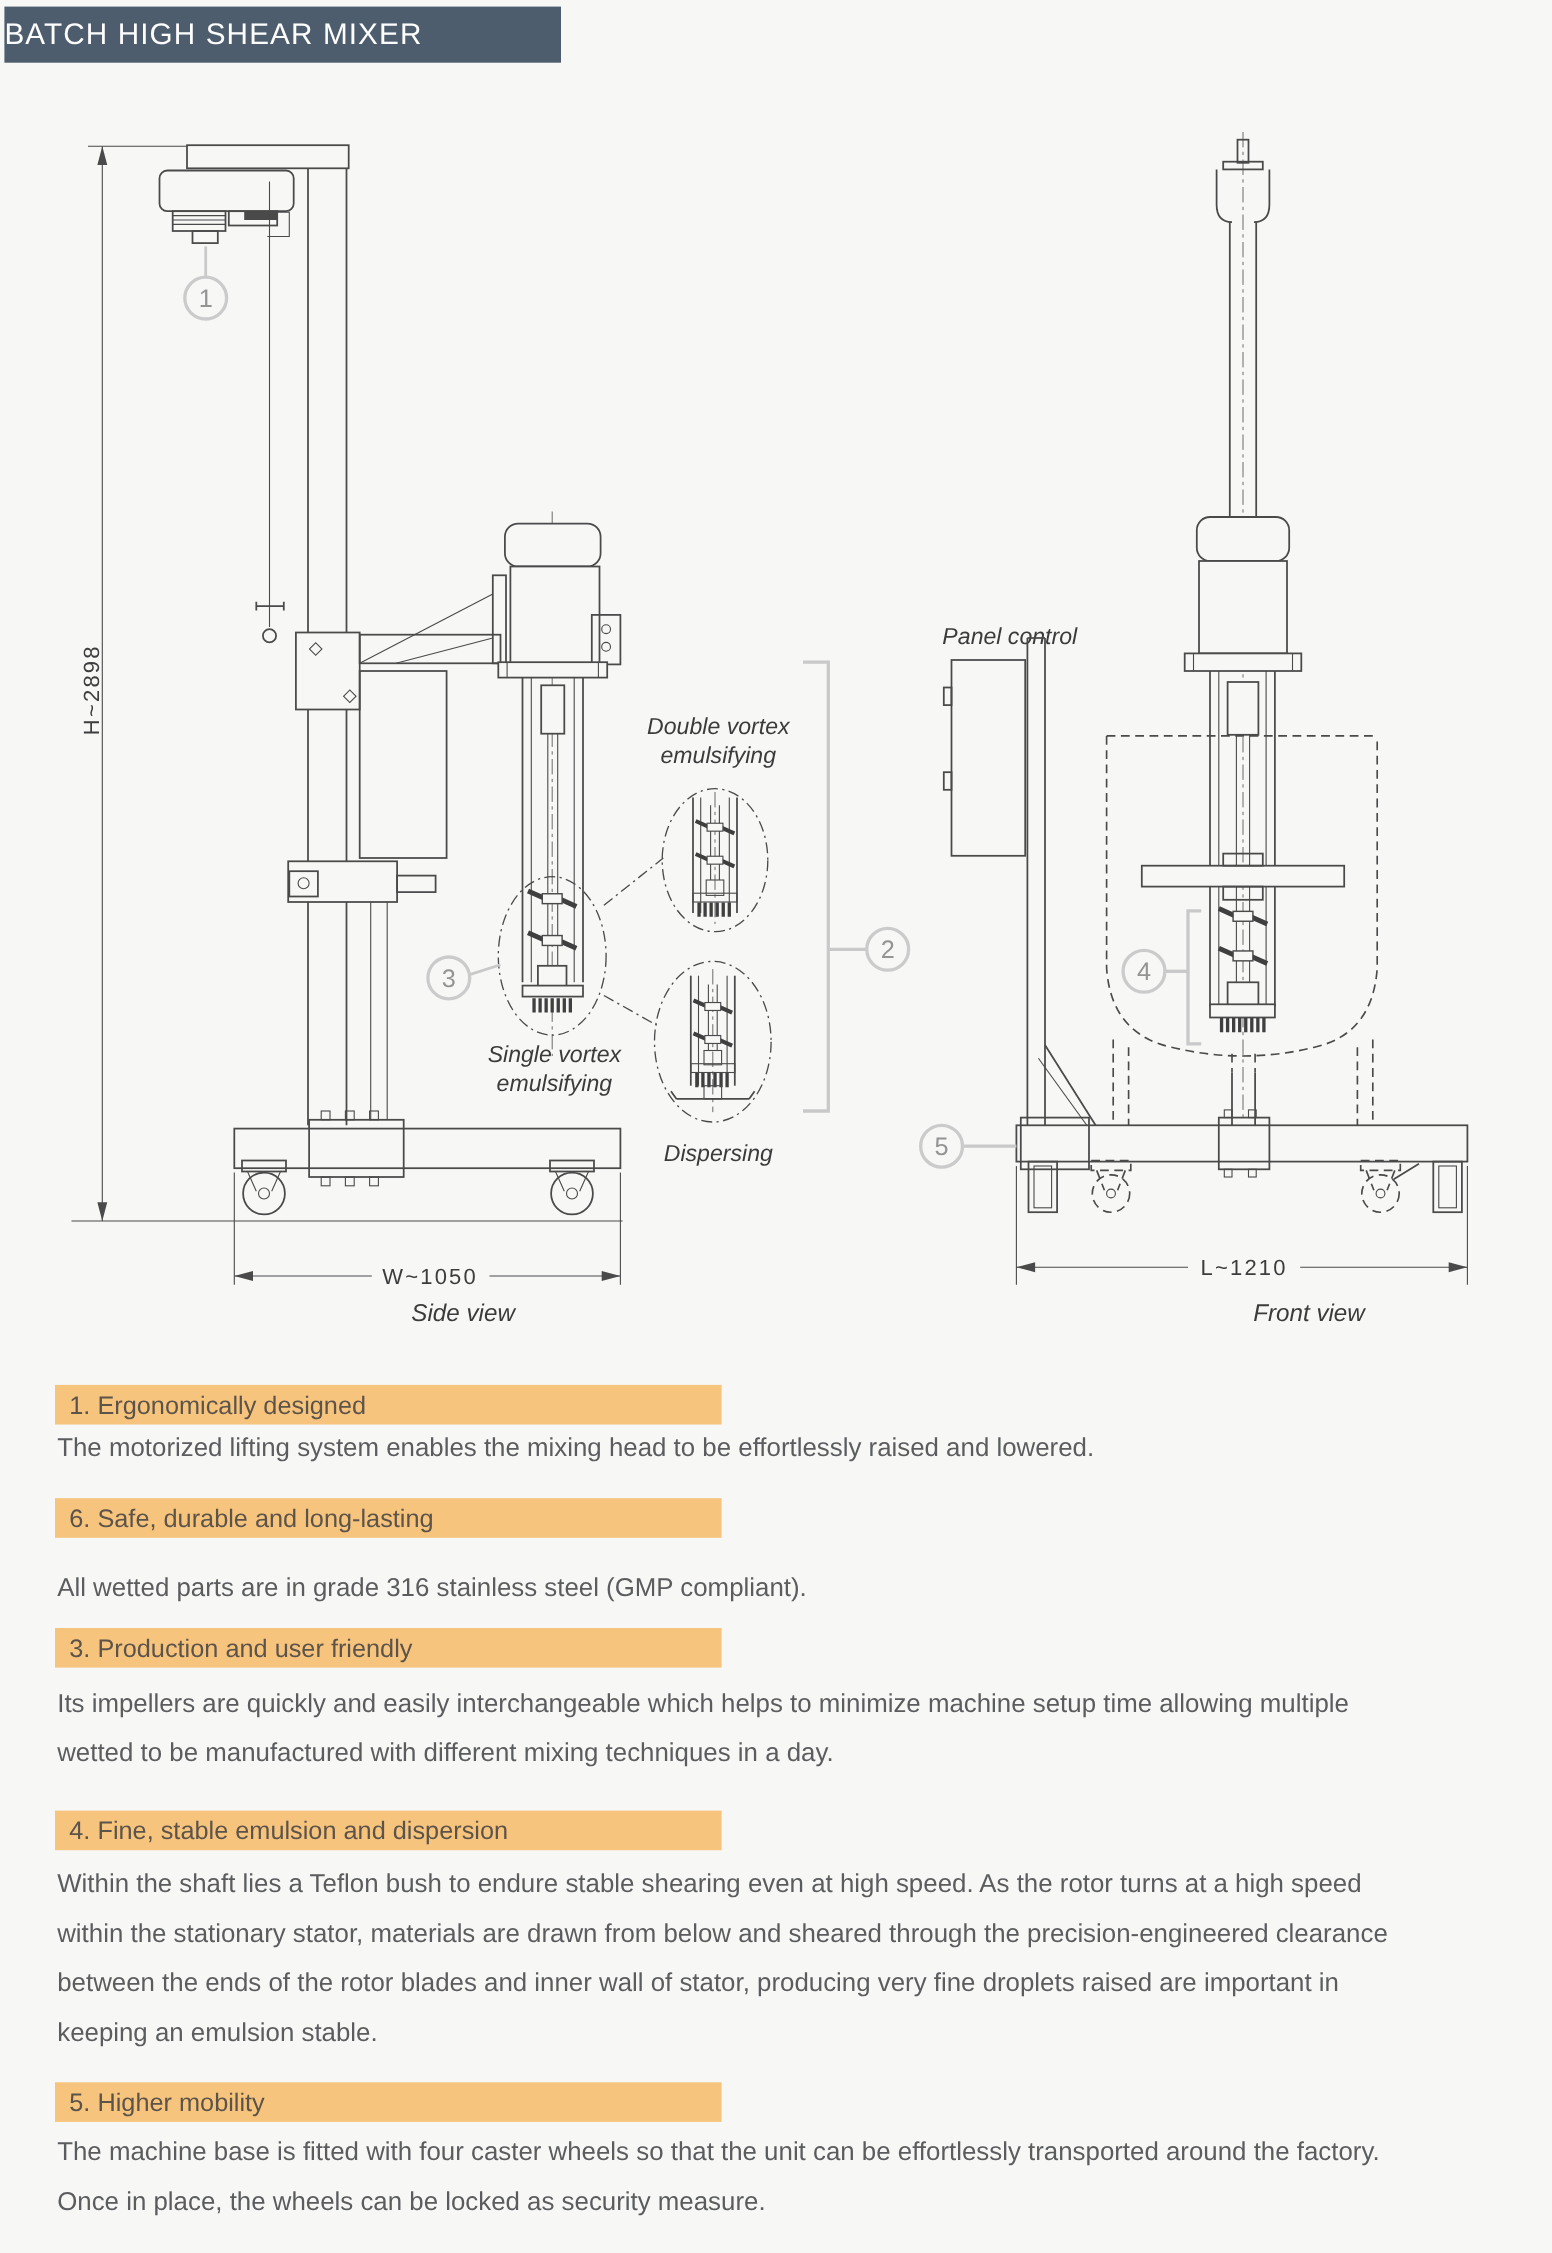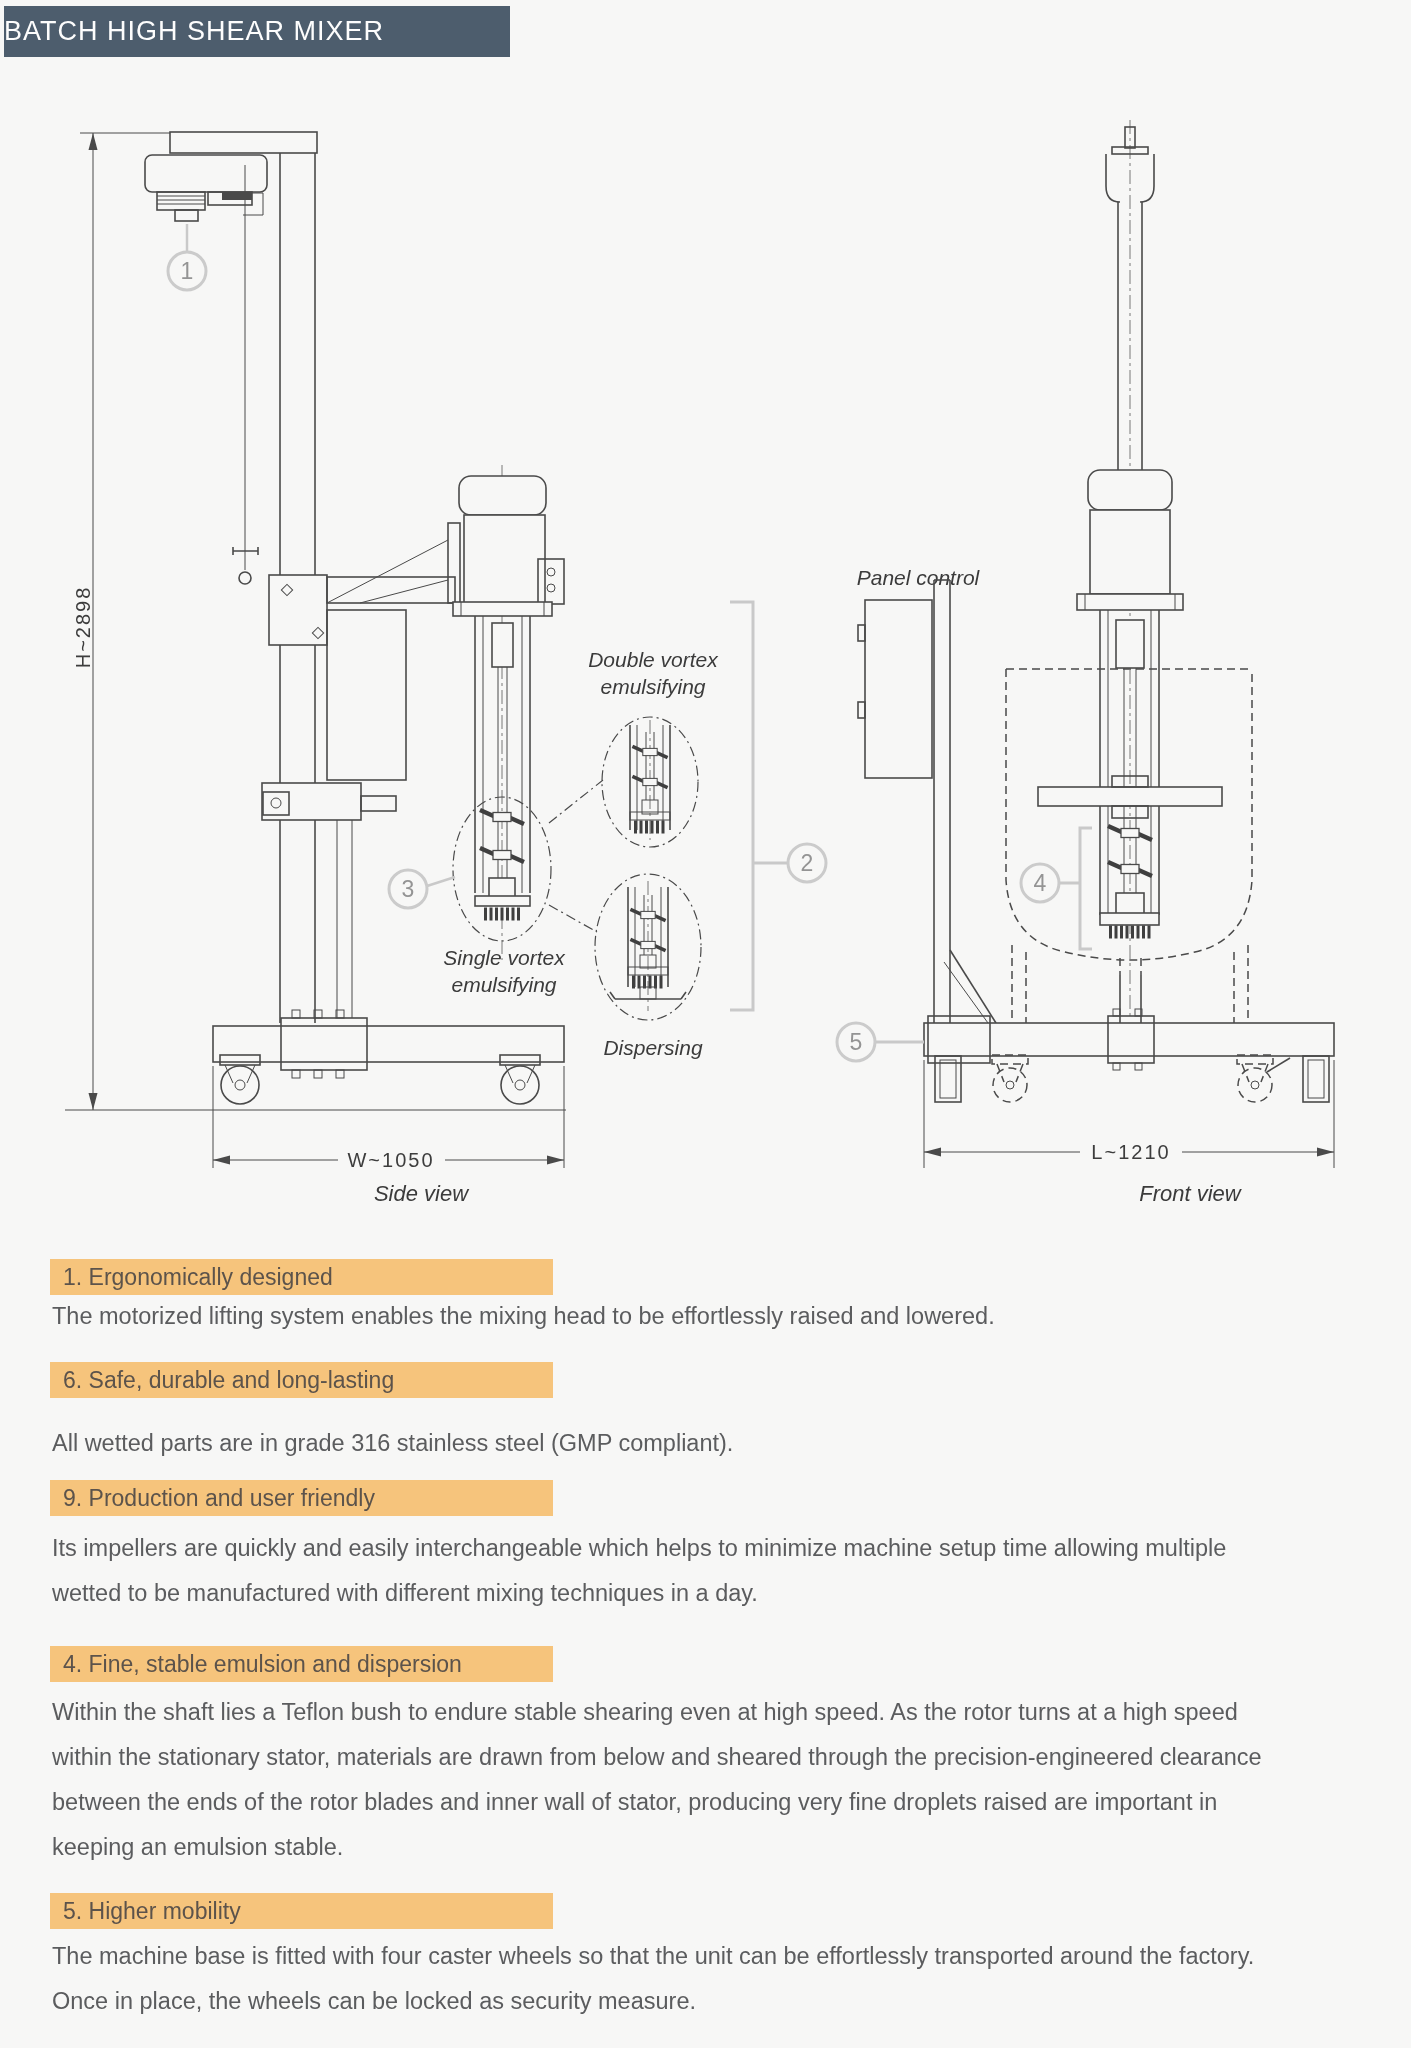--- a/index.html
+++ b/index.html
@@ -23,21 +23,21 @@
   .grayth{stroke:#c9c9c9;stroke-width:2.5;fill:none;}
   .callout{stroke:#cbcbcb;stroke-width:3;fill:#f7f7f6;}
   .cnum{fill:#949494;font-size:23px;text-anchor:middle;font-family:"Liberation Sans",sans-serif;}
   .teeth{stroke:#3f3f3f;stroke-width:13;stroke-dasharray:3 2.5;fill:none;}
   .dimt{fill:#3d3d3d;font-size:20px;letter-spacing:2px;text-anchor:middle;font-family:"Liberation Sans",sans-serif;}
   .lbl{fill:#3b3b3b;font-size:21px;font-style:italic;text-anchor:middle;font-family:"Liberation Sans",sans-serif;}
   .cap{fill:#3b3b3b;font-size:22px;font-style:italic;text-anchor:middle;font-family:"Liberation Sans",sans-serif;}
   .arrow{fill:#4a4a4a;stroke:none;}
 
   
-  .feat-head{position:absolute;left:50px;width:503px;height:36px;background:#f6c47c;}
+  .feat-head{position:absolute;left:50px;width:606px;height:36px;background:#f6c47c;}
   .feat-head span{display:block;padding-left:13px;line-height:36px;font-size:23px;color:#5c534b;white-space:nowrap;}
   .feat-body{position:absolute;left:52px;width:1350px;}
   .feat-body .bline{line-height:45px;font-size:23.5px;color:#5b5c5e;white-space:nowrap;}
 </style>
 </head>
 <body>
 
 <div class="page">
 
   <div class="topbar">
@@ -312,21 +312,21 @@
   </div>
 
   <div class="feat-head" style="top:1362px">
     <span>6. Safe, durable and long-lasting</span>
   </div>
   <div class="feat-body" style="top:1421px">
     <div class="bline">All wetted parts are in grade 316 stainless steel (GMP compliant).</div>
   </div>
 
   <div class="feat-head" style="top:1480px">
-    <span>9. Production and user friendly</span>
+    <span>3. Production and user friendly</span>
   </div>
   <div class="feat-body" style="top:1526px">
     <div class="bline">Its impellers are quickly and easily interchangeable which helps to minimize machine setup time allowing multiple</div>
     <div class="bline">wetted to be manufactured with different mixing techniques in a day.</div>
   </div>
 
   <div class="feat-head" style="top:1646px">
     <span>4. Fine, stable emulsion and dispersion</span>
   </div>
   <div class="feat-body" style="top:1690px">

